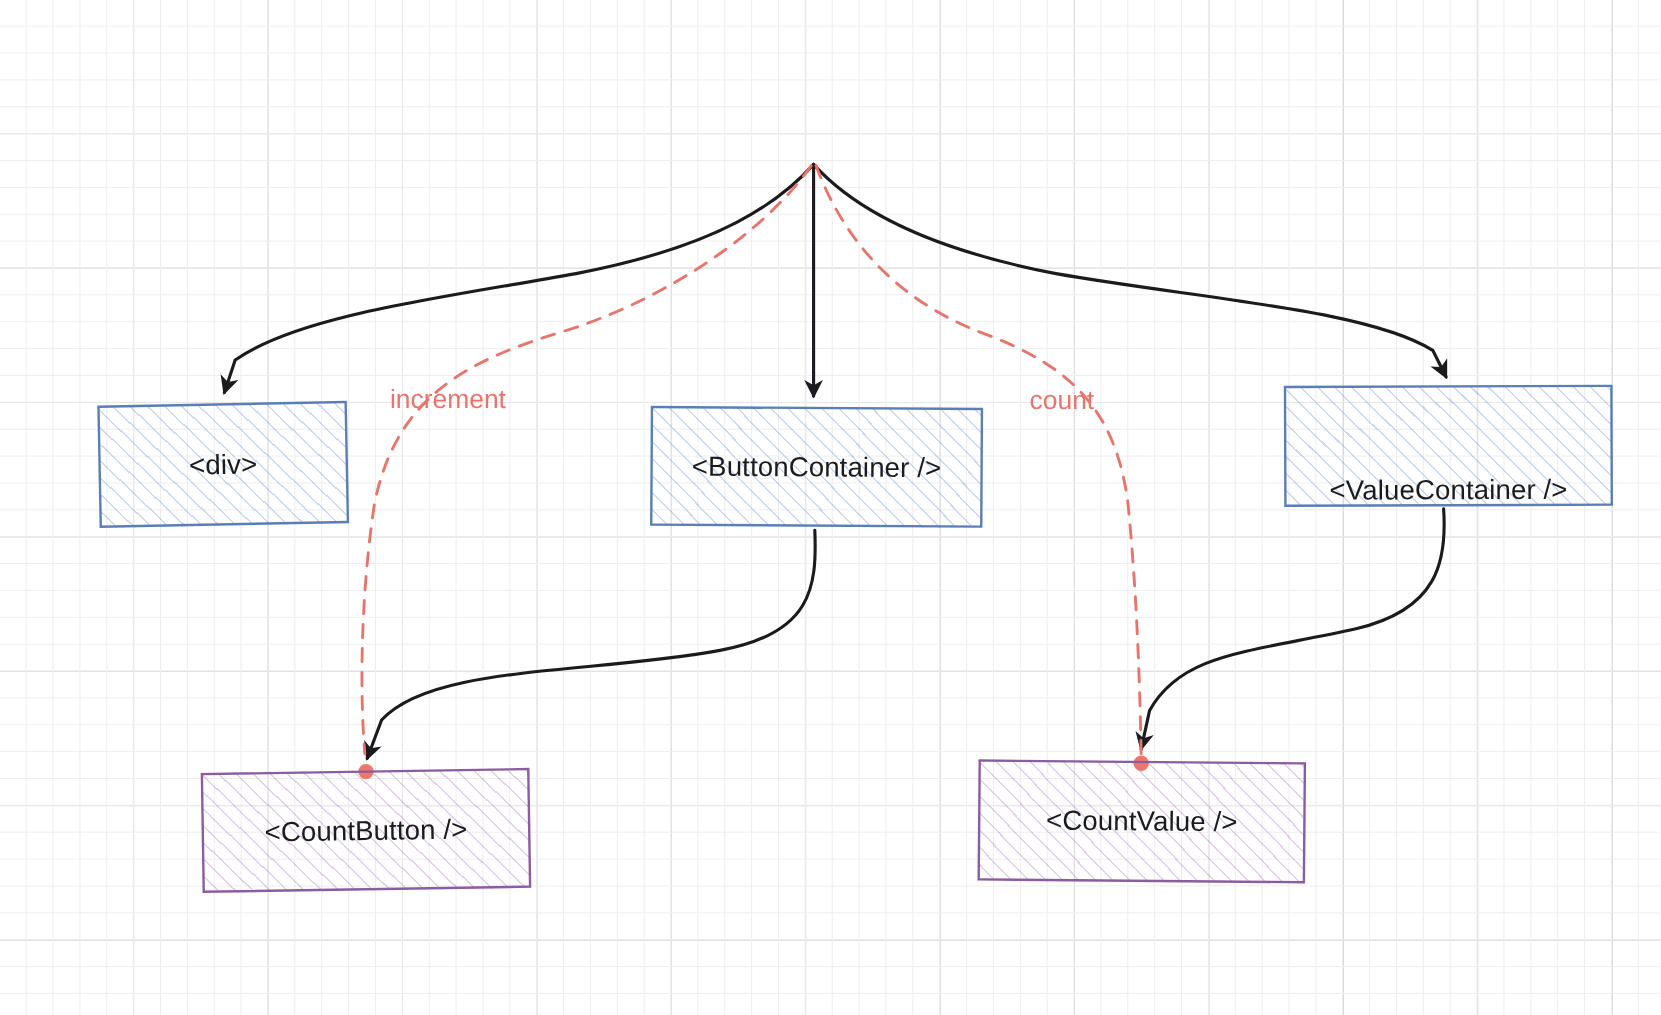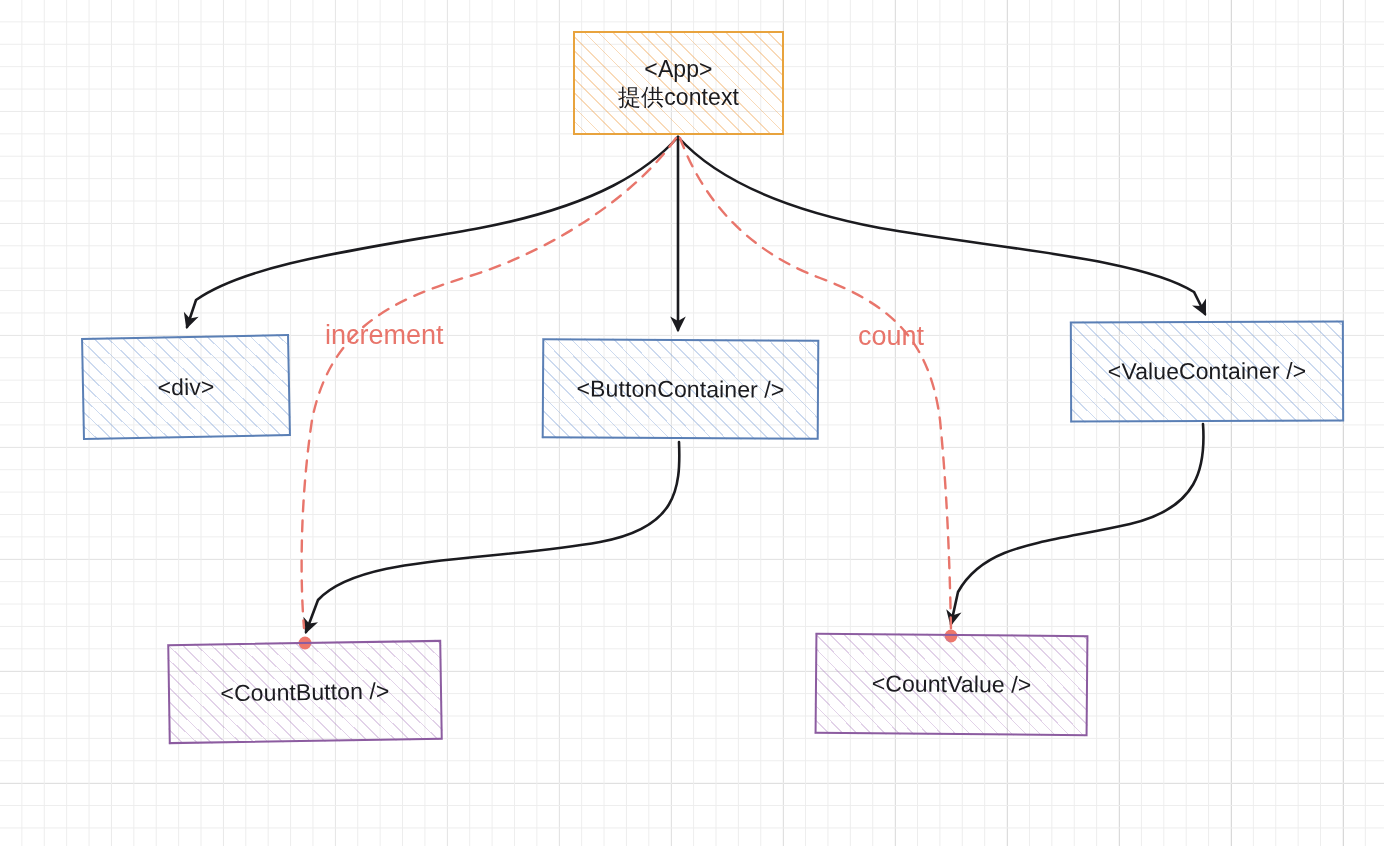--- a/index.html
+++ b/index.html
@@ -89,20 +89,21 @@
   }
   #node-buttoncontainer {
     left: 542px; top: 339px; width: 277px; height: 100px;
     font-size: 23px;
     transform: rotate(0.35deg);
   }
   #node-valuecontainer {
     left: 1070px; top: 321px; width: 274px; height: 101px;
     font-size: 23px;
     transform: rotate(-0.2deg);
+    align-items: flex-end;
   }
 
   
   .purple .frame { border-width: 2.8px; border-color: #8c5ca0; }
   .purple .hatch {
     background-image: repeating-linear-gradient(
       45deg,
       rgba(170,124,190,0.34) 0px, rgba(170,124,190,0.34) 1.2px,
       rgba(170,124,190,0.00) 1.2px, rgba(170,124,190,0.00) 10px);
   }
@@ -114,21 +115,21 @@
   #node-countvalue {
     left: 815px; top: 634px; width: 273px; height: 101px;
     font-size: 23px;
     transform: rotate(0.5deg);
   }
 
   
   .edge-label {
     position: absolute;
     z-index: 4;
-    font-size: 27px;
+    font-size: 22px;
     color: #e8756b;
     white-space: nowrap;
   }
   #label-increment { left: 325px; top: 320px; }
   #label-count { left: 858px; top: 321px; }
 </style>
 </head>
 <body>
 
 <div id="canvas">
@@ -151,26 +152,20 @@
     <path d="M 1203 424 C 1206 468, 1198 508, 1130 524 C 1040 544, 985 544, 958 592 L 951 624" fill="none" stroke="#1b1b1f" stroke-width="2.6" stroke-linecap="round" marker-end="url(#arrow-black)"></path>
 
     <path d="M 676 138 C 640 190, 560 248, 470 276 C 390 300, 330 330, 312 420 C 300 500, 300 580, 304 628" fill="none" stroke="#e8756b" stroke-width="2.4" stroke-linecap="round" stroke-dasharray="11 9"></path>
 
     <path d="M 680 138 C 700 192, 740 248, 820 278 C 890 304, 930 340, 940 420 C 948 500, 950 580, 951 630" fill="none" stroke="#e8756b" stroke-width="2.4" stroke-linecap="round" stroke-dasharray="11 9"></path>
 
     <circle cx="305" cy="643" r="6.4" fill="#ec7063" opacity="0.95"></circle>
     <circle cx="951" cy="636" r="6.4" fill="#ec7063" opacity="0.95"></circle>
   </svg>
 
-  <div class="node" id="node-app">
-    <span class="hatch"></span>
-    <span class="frame"></span>
-    <span class="node-label">&lt;App&gt;
-提供context</span>
-  </div>
 
   <div class="node blue" id="node-div">
     <span class="hatch"></span>
     <span class="frame"></span>
     <span class="node-label">&lt;div&gt;</span>
   </div>
 
   <div class="node blue" id="node-buttoncontainer">
     <span class="hatch"></span>
     <span class="frame"></span>

